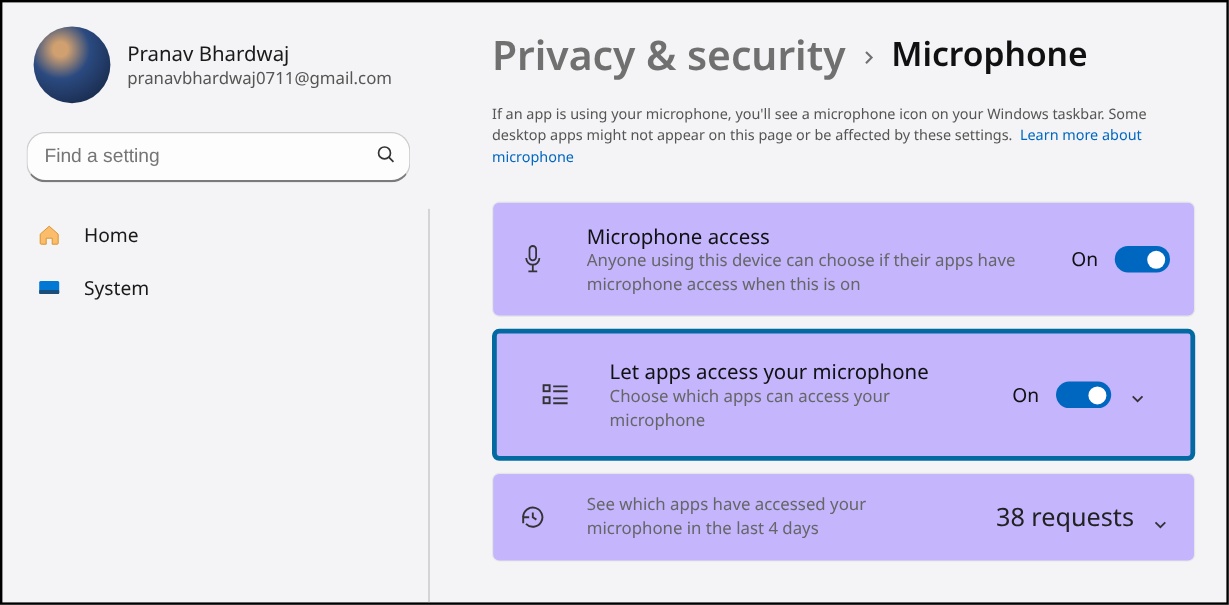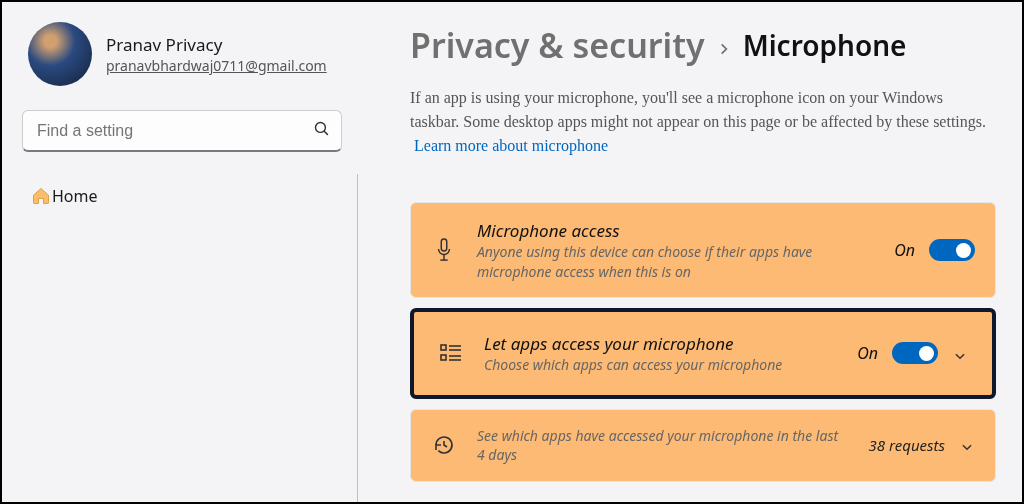--- a/index.html
+++ b/index.html
@@ -36,33 +36,32 @@
     flex-shrink: 0;
   }
   .profile-name {
     font-size: 17px;
     color: #1a1a1a;
     font-weight: 400;
   }
   .profile-email {
     font-size: 14px;
     color: #555;
-    text-decoration: underline;
   }
   .search-box {
     position: relative;
     margin-bottom: 22px;
     margin-right: 16px;
   }
   .search-input {
     width: 100%;
     height: 42px;
     border: 1px solid #ccc;
     border-bottom: 2px solid #7a7a7a;
-    border-radius: 6px;
+    border-radius: 16px;
     background: #fdfdfd;
     padding: 0 40px 0 14px;
     font-size: 16px;
     color: #555;
     outline: none;
   }
   .search-icon {
     position: absolute;
     right: 12px;
     top: 50%;
@@ -70,20 +69,21 @@
     color: #333;
   }
   .nav {
     border-right: 1px solid #bfbfbf;
     padding-right: 0;
     flex: 1;
   }
   .nav-item {
     display: flex;
     align-items: center;
+    gap: 18px;
     height: 44px;
     padding: 0 8px;
     font-size: 16px;
     color: #1a1a1a;
     cursor: pointer;
     border-radius: 4px;
   }
   .nav-icon {
     width: 22px;
     height: 22px;
@@ -113,46 +113,44 @@
     color: #707070;
     position: relative;
     top: 2px;
   }
   .bc-current {
     font-size: 28px;
     color: #111;
     font-weight: 600;
   }
   .description {
-    font-size: 16px;
+    font-size: 12px;
     color: #555;
     line-height: 1.5;
-    margin-bottom: 44px;
-    font-family: Liberation Serif, serif;
+    margin-bottom: 28px;
   }
   .learn-link {
     color: #0067c0;
     text-decoration: none;
     cursor: pointer;
   }
   .card {
-    background: #fdba74;
+    background: #c4b5fd;
     border: 1px solid #e6e6e6;
     border-radius: 6px;
     padding: 16px 20px;
     margin-bottom: 10px;
     display: flex;
     align-items: center;
-    gap: 20px;
-    font-style: italic;
+    gap: 32px;
   }
   .card.highlight {
-    border: 4px solid #0f172a;
+    border: 4px solid #0369a1;
     border-radius: 6px;
-    padding: 20px 24px;
+    padding: 20px 36px;
   }
   .card-icon {
     width: 26px;
     display: flex;
     align-items: center;
     justify-content: center;
     flex-shrink: 0;
   }
   .card-body {
     flex: 1;
@@ -194,33 +192,33 @@
   }
   .chevron {
     width: 16px;
     height: 16px;
     display: flex;
     align-items: center;
     justify-content: center;
     color: #333;
   }
   .requests {
-    font-size: 15px;
+    font-size: 21px;
     color: #222;
   }
 </style>
 </head>
 <body>
 
 <div class="app">
   <aside class="sidebar">
     <div class="profile">
       <div class="avatar"></div>
       <div>
-        <div class="profile-name">Pranav Privacy</div>
+        <div class="profile-name">Pranav Bhardwaj</div>
         <div class="profile-email">pranavbhardwaj0711@gmail.com</div>
       </div>
     </div>
 
     <div class="search-box">
       <input class="search-input" placeholder="Find a setting" style="">
       <span class="search-icon">
         <svg width="17" height="17" viewBox="0 0 24 24" fill="none" stroke="currentColor" stroke-width="2">
             <circle cx="10.5" cy="10.5" r="7"></circle>
             <line x1="21" y1="21" x2="15.5" y2="15.5"></line>
@@ -229,20 +227,29 @@
     </div>
 
     <nav class="nav">
       <div class="nav-item">
         <span class="nav-icon">
           <svg width="20" height="20" viewBox="0 0 24 24" fill="none">
               <path d="M3 11 12 3l9 8v9a1 1 0 0 1-1 1h-5v-6h-6v6H4a1 1 0 0 1-1-1z" fill="#fbbd6c" stroke="#d8952e" stroke-width="1"></path>
             </svg>
         </span>
         <span>Home</span>
+      </div>
+      <div class="nav-item">
+        <span class="nav-icon">
+          <svg width="20" height="20" viewBox="0 0 24 24">
+              <rect x="2" y="5" width="20" height="13" rx="1.5" fill="#0078d4"></rect>
+              <rect x="2" y="14" width="20" height="4" rx="1" fill="#1a4d7a"></rect>
+            </svg>
+        </span>
+        <span>System</span>
       </div>
     </nav>
   </aside>
 
   <main class="main">
     <div class="breadcrumb">
       <span class="bc-parent">Privacy &amp; security</span>
       <span class="bc-sep">
         <svg width="14" height="14" viewBox="0 0 24 24" fill="none" stroke="currentColor" stroke-width="3">
             <polyline points="8,4 16,12 8,20"></polyline>

